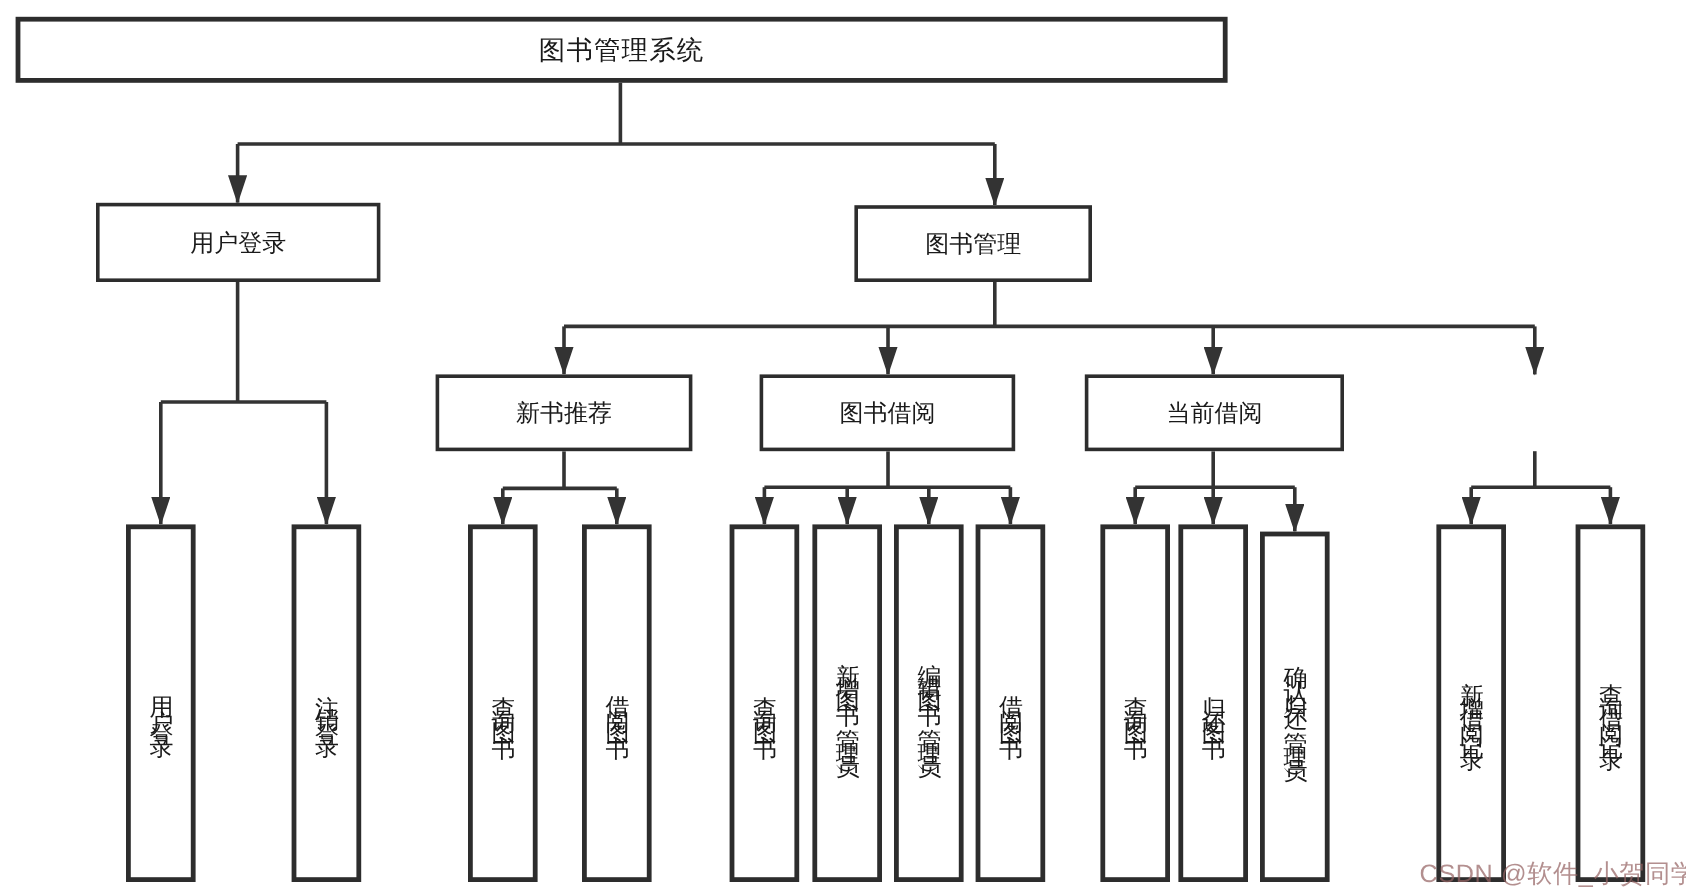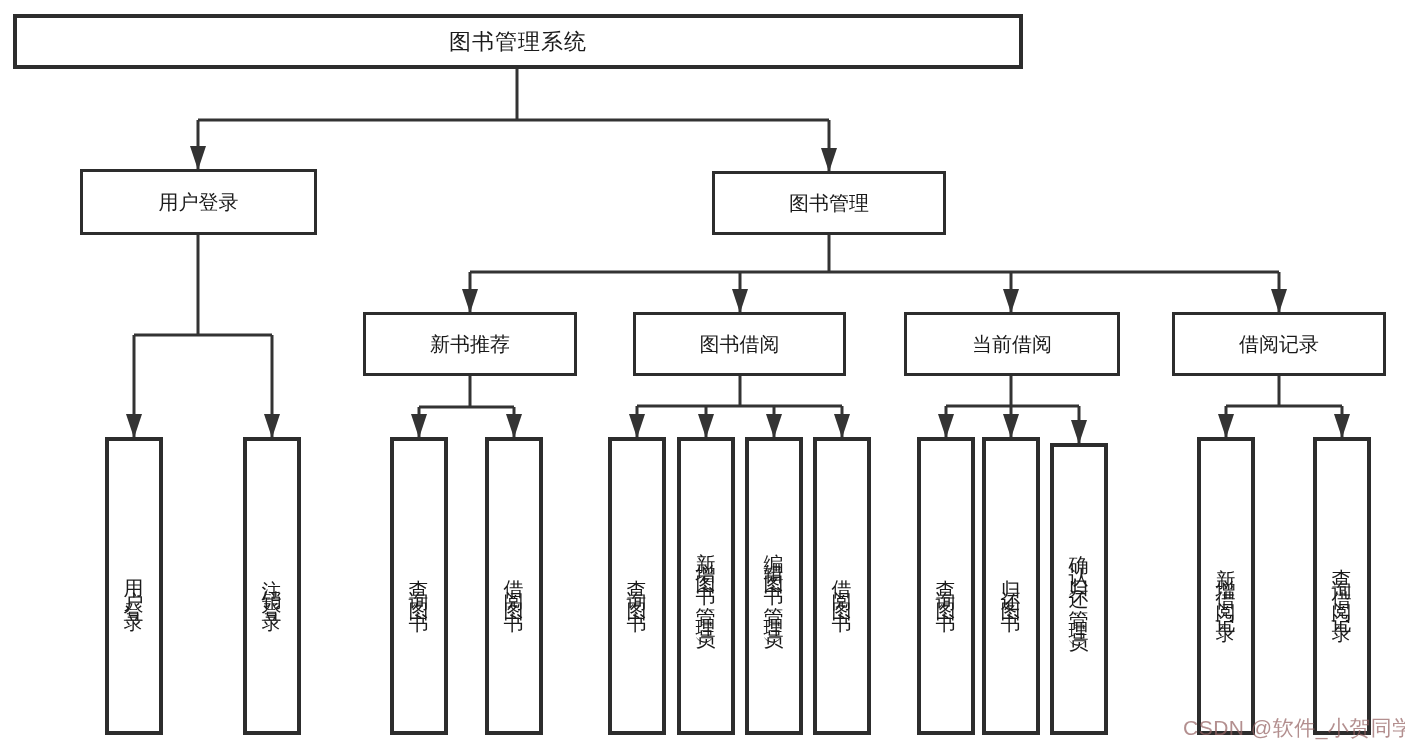--- a/index.html
+++ b/index.html
@@ -105,35 +105,32 @@
     <path class="ln" d="M1342,406 V437" marker-end="url(#arw)"></path>
   </svg>
 
   <div class="box root" style="left:13px; top:14px; width:1010px; height:55px;">
     <span>图书管理系统</span>
   </div>
 
   <div class="box" style="left:80px; top:169px; width:237px; height:66px;">
     <span>用户登录</span>
   </div>
-  <div class="box" style="left:712px; top:171px; width:234px; height:64px;">
+  <div class="box" style="left:712px; top:171px; width:198px; height:64px;">
     <span>图书管理</span>
   </div>
 
   <div class="box" style="left:363px; top:312px; width:214px; height:64px;">
     <span>新书推荐</span>
   </div>
   <div class="box" style="left:633px; top:312px; width:213px; height:64px;">
     <span>图书借阅</span>
   </div>
   <div class="box" style="left:904px; top:312px; width:216px; height:64px;">
     <span>当前借阅</span>
-  </div>
-  <div class="box" style="left:1172px; top:312px; width:214px; height:64px;">
-    <span>借阅记录</span>
   </div>
 
   <div class="box leaf" style="left:105px; top:437px; width:58px; height:298px;">
     <span class="vtext">用户登录</span>
   </div>
   <div class="box leaf" style="left:243px; top:437px; width:58px; height:298px;">
     <span class="vtext">注销登录</span>
   </div>
 
   <div class="box leaf" style="left:390px; top:437px; width:58px; height:298px;">

